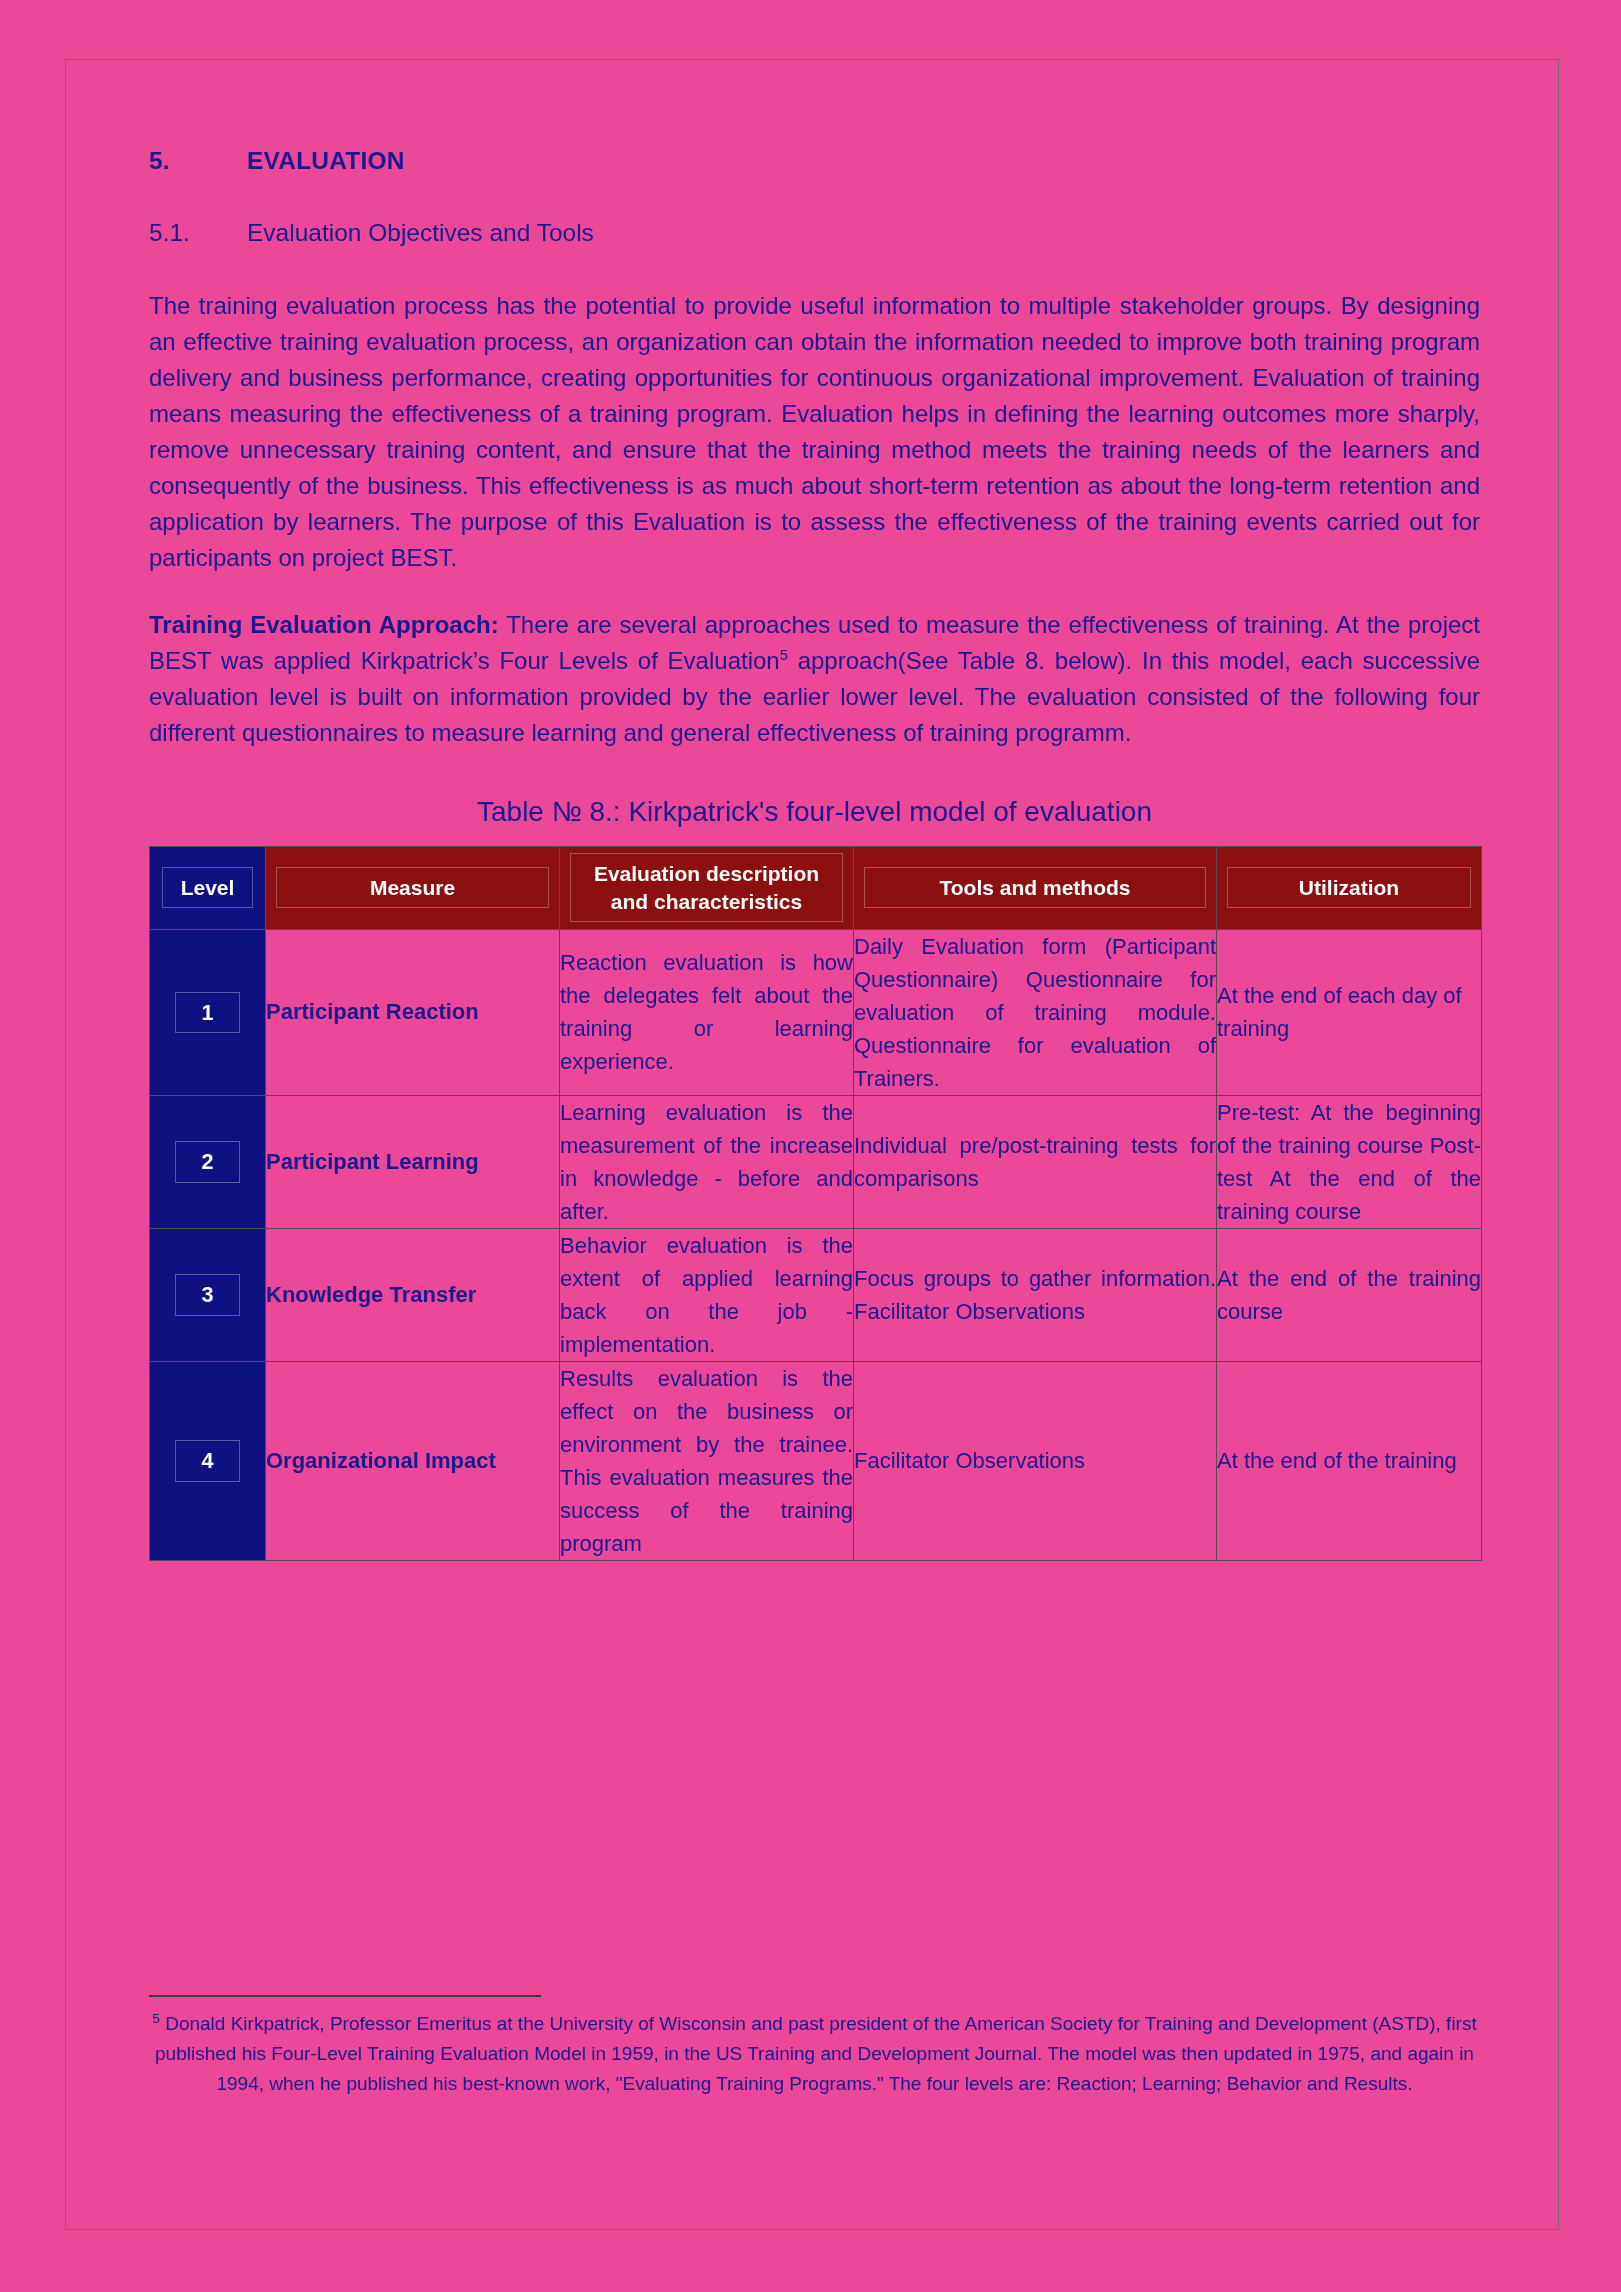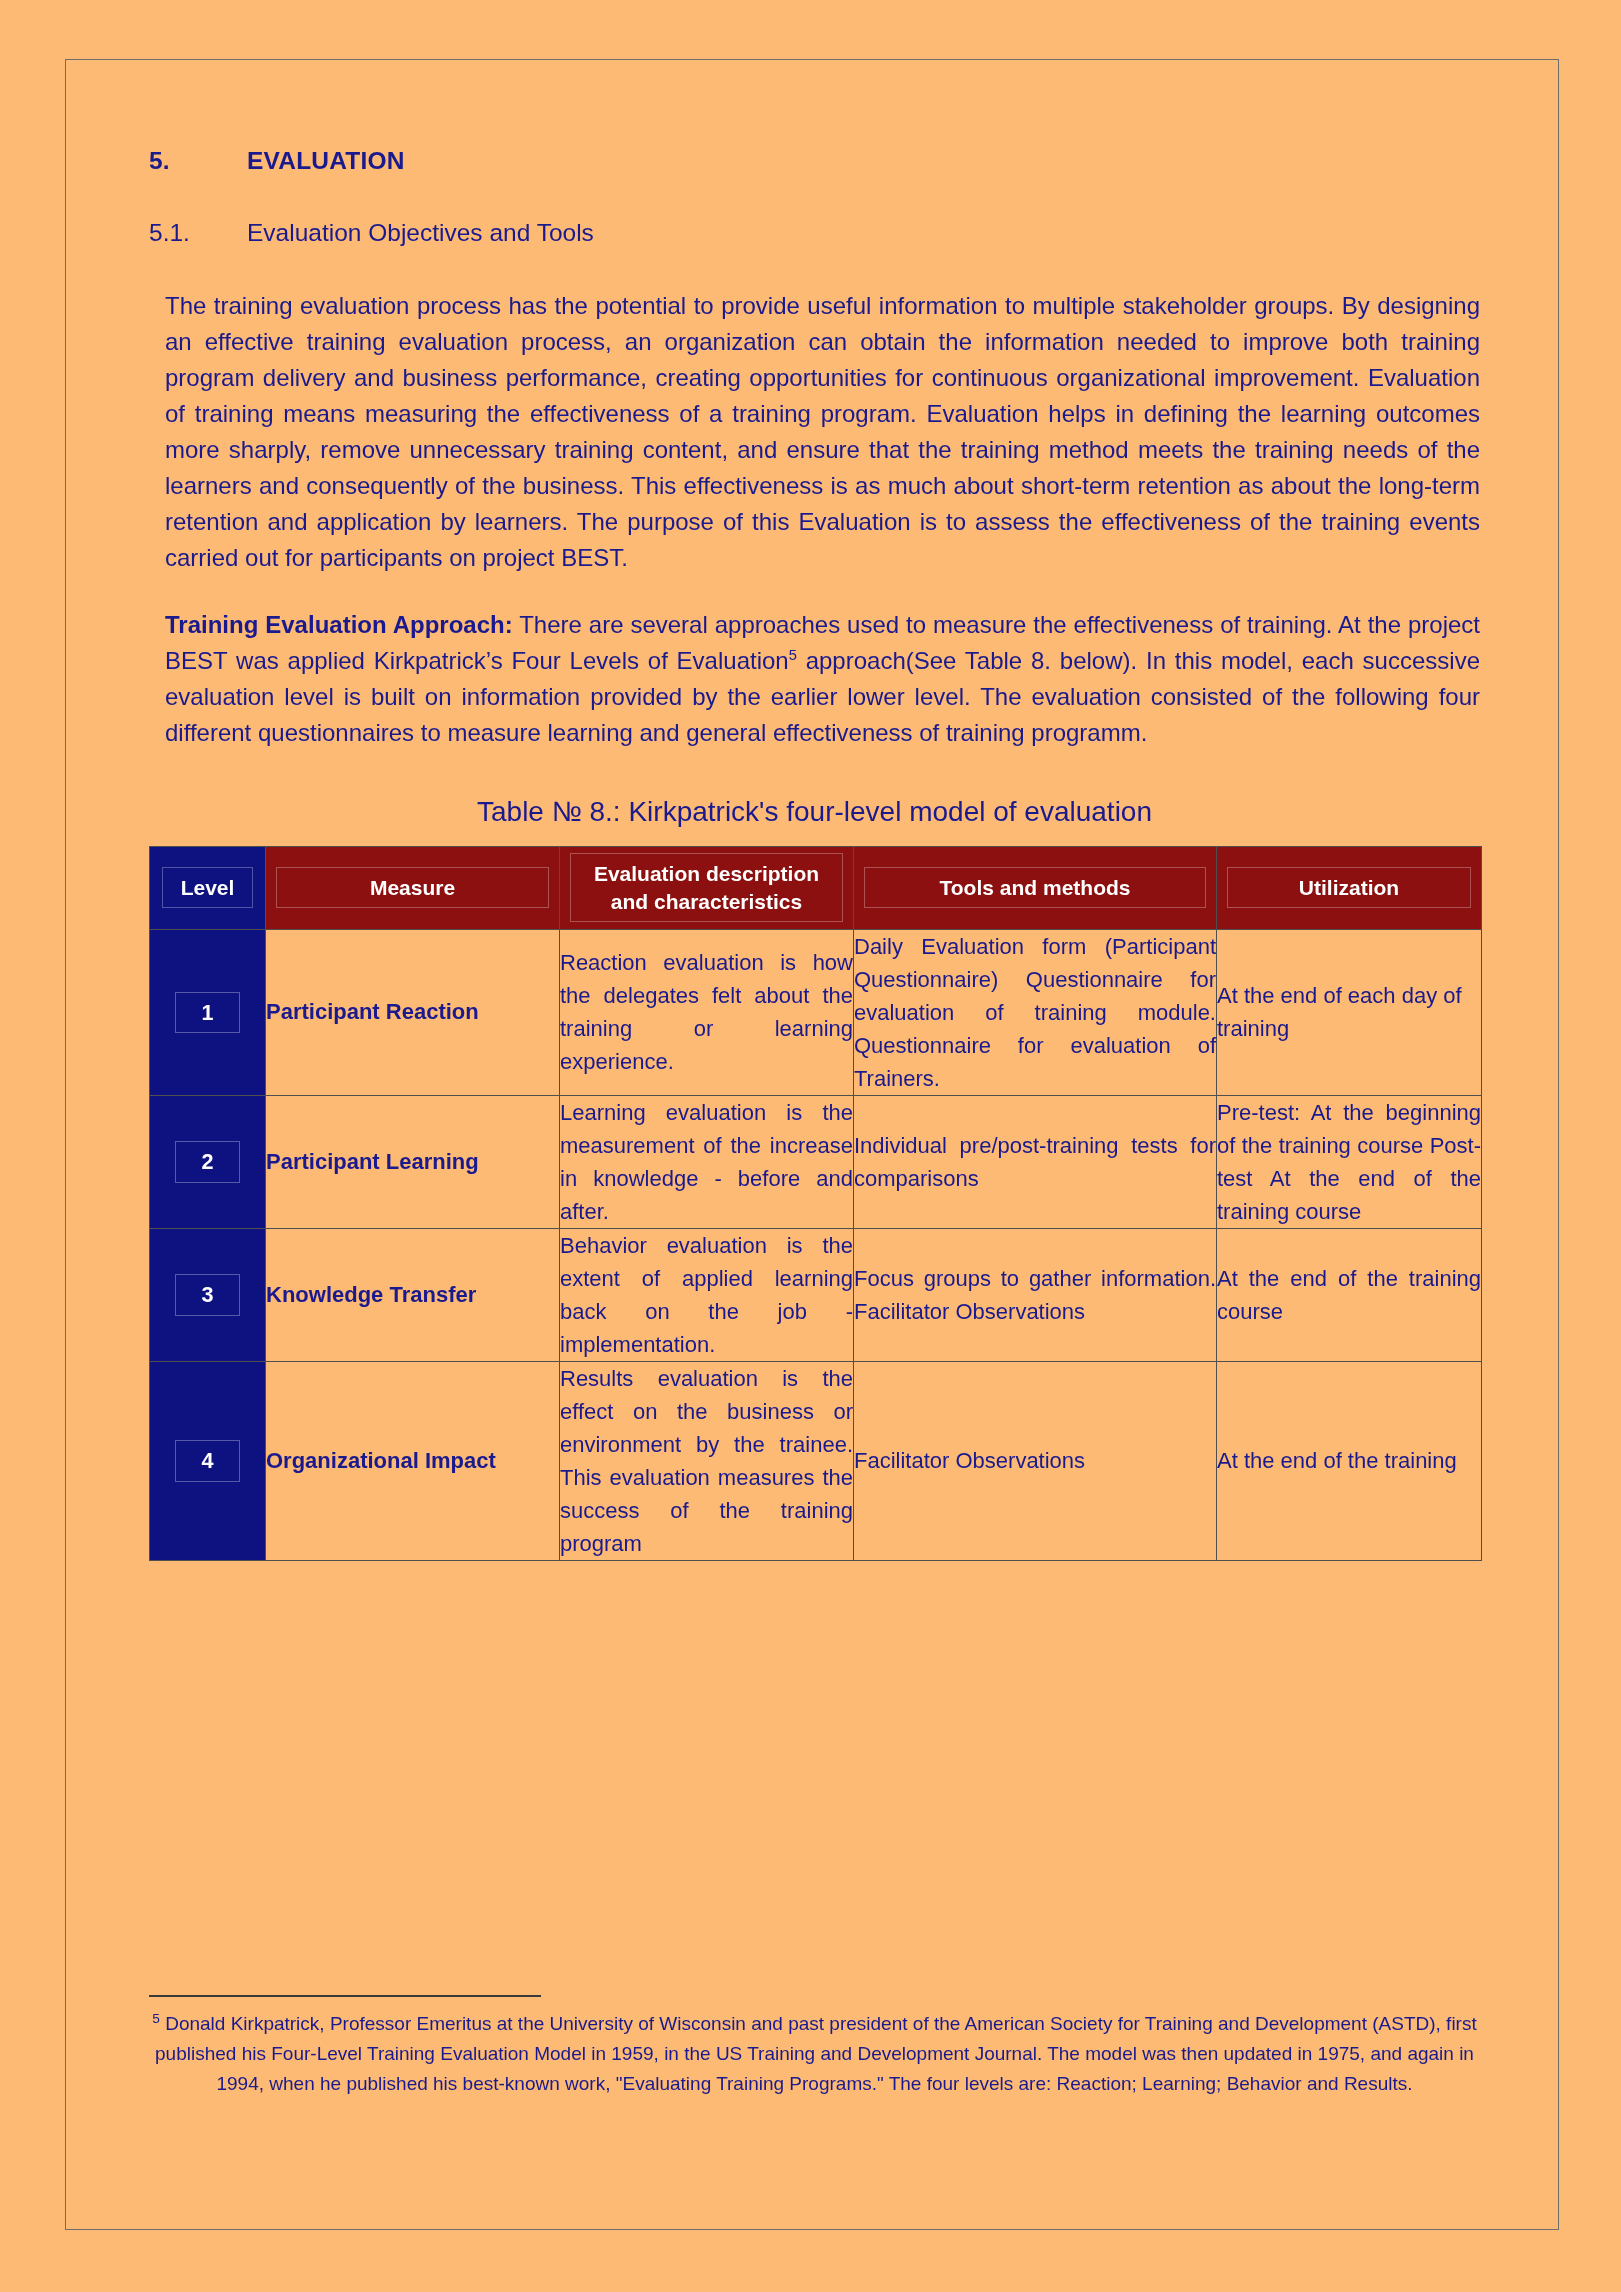--- a/index.html
+++ b/index.html
@@ -12,21 +12,21 @@
     height: 2293px;
     font-family: "Liberation Sans", sans-serif;
     color: #1a1a8e;
     -webkit-font-smoothing: antialiased;
   }
   .page {
     position: relative;
     width: 1621px;
     height: 2293px;
     box-sizing: border-box;
-    background: #fdba74;
+    background: #ec4899;
   }
   .page-frame {
     position: absolute;
     left: 65px;
     top: 59px;
     width: 1494px;
     height: 2171px;
     border: 1px solid #6e6e6e;
     box-sizing: border-box;
     pointer-events: none;
@@ -54,21 +54,21 @@
     color: #1a1a8e;
     margin: 0 0 41px 0;
   }
   .h-sub .num { display: inline-block; width: 98px; }
 
   
   p.body {
     font-size: 24px;
     line-height: 36px;
     text-align: justify;
-    margin: 0 0 31px 16px;
+    margin: 0 0 31px 0;
     color: #1a1a8e;
     hyphens: none;
   }
   .bold { font-weight: bold; }
   sup.fn {
     font-size: 14.7px;
     vertical-align: super;
     line-height: 0;
   }
 

